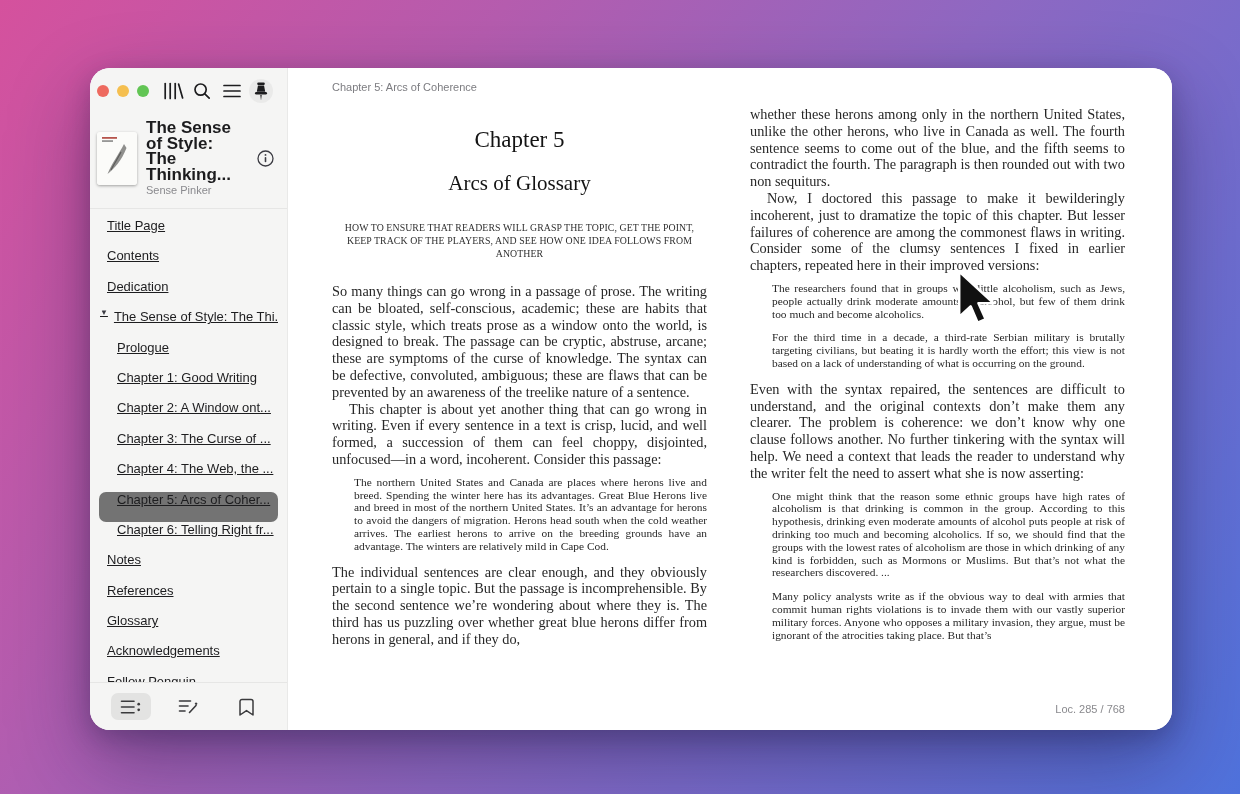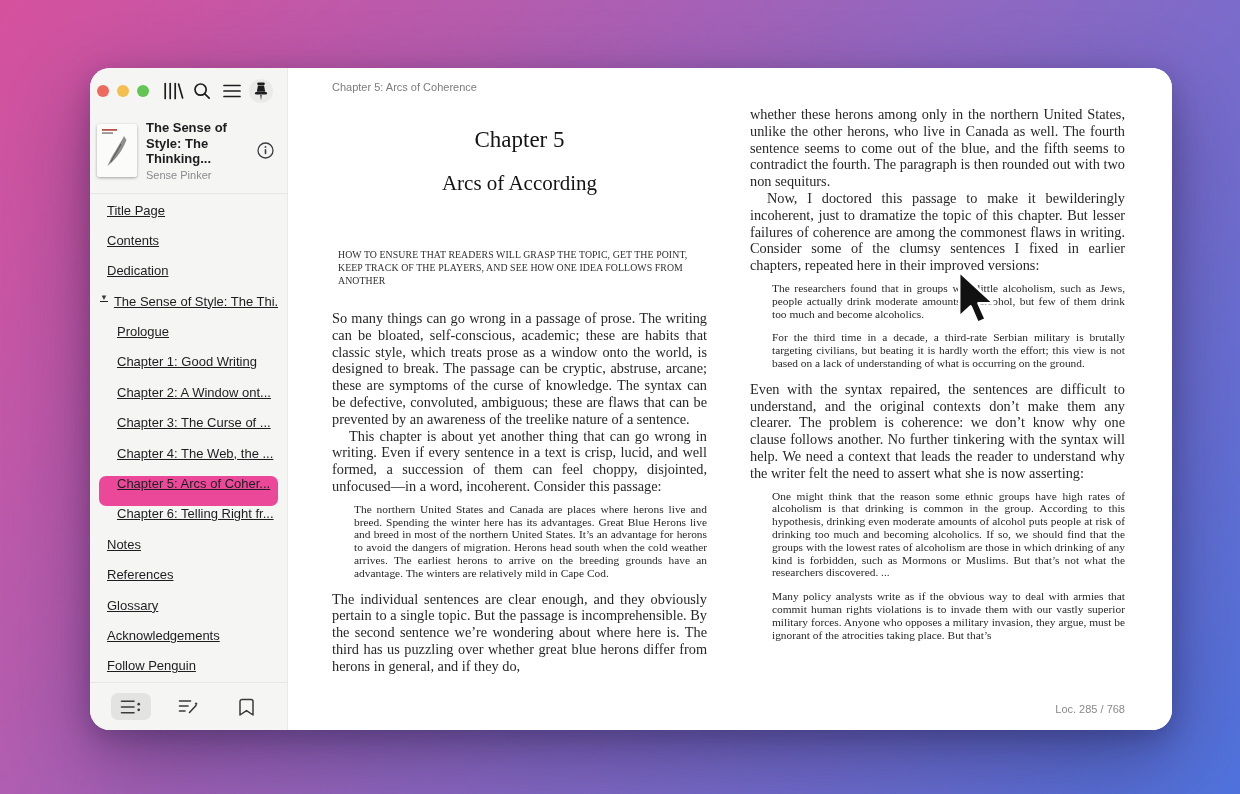--- a/index.html
+++ b/index.html
@@ -20,40 +20,40 @@
   .sb-toolbar { display:flex; align-items:center; height:42px; padding:4px 12px 0 7px; }
   .lights { display:flex; gap:8px; margin-right:10px; }
   .light { width:12px; height:12px; border-radius:50%; }
   .light.red { background:#ee6a5f; } .light.yellow { background:#f5bf4f; } .light.green { background:#62c554; }
   .sb-icons { display:flex; flex:1; justify-content:space-between; align-items:center; padding:0 2px; }
   .icon-btn { display:flex; align-items:center; justify-content:center; width:24px; height:24px; border-radius:6px; }
   .icon-btn.pinned { background:#eaeae9; border-radius:50%; }
   .book-head { display:flex; gap:9px; padding:10px 10px 12px 7px; align-items:center; }
   .cover { width:40px; height:53px; border-radius:3px; box-shadow:0 1px 3px rgba(0,0,0,.35); overflow:hidden; flex:none; }
   .book-meta { flex:1; min-width:0; }
-  .book-title { font-size:13px; font-weight:bold; color:#1c1c1e; line-height:15.5px; }
+  .book-title { font-size:17px; font-weight:bold; color:#1c1c1e; line-height:15.5px; }
   .book-author { font-size:11px; color:#8a8a8e; margin-top:2px; }
   .sb-divider { height:1px; background:#e6e6e5; }
   .toc { flex:1; padding:9px 9px 0; overflow:hidden; }
   .toc-item { display:flex; align-items:flex-start; height:30.4px; border-radius:7px; font-size:13px; color:#1d1d1f; padding-left:8px; white-space:nowrap; overflow:hidden;text-decoration:underline; }
   .toc-item.lvl1 { padding-left:18px; }
   .toc-item.expandable { padding-left:1px; }
-  .toc-item.selected { background:#ec4899; }
+  .toc-item.selected { background:#737373; }
   .disclosure { font-size:8px; color:#3c3c43; margin-right:6px; line-height:1; }
   .sb-footer { height:48px; border-top:1px solid #e6e6e5; display:flex; align-items:center; justify-content:space-around; padding:0 12px; }
   .tool { width:40px; height:27px; display:flex; align-items:center; justify-content:center; border-radius:7px; }
   .tool.selected { background:#e3e3e2; }
   
   .content { flex:1; position:relative; background:#fff; }
   .breadcrumb { position:absolute; top:13px; left:44px; font-size:11px; color:#7c7c80; }
   .page { position:absolute; top:38px; left:44px; right:47px; bottom:40px; display:flex; gap:43px; overflow:hidden; font-family:"Liberation Serif", serif; }
   .col { width:375px; min-width:375px; overflow:hidden; }
   .chap-num { font-size:23px; font-weight:500; text-align:center; color:#141414; margin:21px 0 0; }
   .chap-title { font-size:21px; font-weight:500; text-align:center; color:#141414; margin:18px 0 0; }
-  .epigraph { font-size:9.8px; line-height:13px; font-weight:500; letter-spacing:.1px; margin:52px 6px 23px; color:#2f2f2f; }
+  .epigraph { font-size:9.8px; line-height:13px; font-weight:500; letter-spacing:.1px; text-align:center; margin:25px 6px 23px; color:#2f2f2f; }
   .body-para { font-size:14.3px; line-height:16.8px; text-align:justify; color:#272727; margin:0; }
   .body-para.indent { text-indent:17px; }
   .quote { font-size:11.4px; line-height:12.8px; text-align:justify; color:#272727; margin:8px 0 11px 22px; }
   .it { }
   .loc { position:absolute; right:47px; bottom:15px; font-size:11px; color:#8a8a8e; }
   .cursor { position:absolute; left:956px; top:270px; z-index:50; pointer-events:none; }
 </style>
 </head>
 <body>
 
@@ -209,27 +209,27 @@
       </span>
     </div>
   </aside>
 
   <main class="content">
     <div class="breadcrumb">Chapter 5: Arcs of Coherence</div>
 
     <div class="page">
       <div class="col">
         <h1 class="chap-num">Chapter 5</h1>
-        <h2 class="chap-title">Arcs of According</h2>
+        <h2 class="chap-title">Arcs of Glossary</h2>
         <div class="epigraph">HOW TO ENSURE THAT READERS WILL GRASP THE TOPIC, GET THE POINT, KEEP TRACK OF THE PLAYERS, AND SEE HOW ONE IDEA FOLLOWS FROM ANOTHER</div>
         <div id="col-left">
             <p class="body-para"><span>So many things can go wrong in a passage of prose. The writing can be bloated, self-conscious, academic; these are habits that classic style, which treats prose as a window onto the world, is designed to break. The passage can be cryptic, abstruse, arcane; these are symptoms of the curse of knowledge. The syntax can be defective, convoluted, ambiguous; these are flaws that can be prevented by an awareness of the treelike nature of a sentence.</span></p>
             <p class="body-para indent"><span>This chapter is about yet another thing that can go wrong in writing. Even if every sentence in a text is crisp, lucid, and well formed, a </span><span class="it">succession</span><span> of them can feel choppy, disjointed, unfocused—in a word, incoherent. Consider this passage:</span></p>
             <p class="quote"><span>The northern United States and Canada are places where herons live and breed. Spending the winter here has its advantages. Great Blue Herons live and breed in most of the northern United States. It’s an advantage for herons to avoid the dangers of migration. Herons head south when the cold weather arrives. The earliest herons to arrive on the breeding grounds have an advantage. The winters are relatively mild in Cape Cod.</span></p>
-            <p class="body-para"><span>The individual sentences are clear enough, and they obviously pertain to a single topic. But the passage is incomprehensible. By the second sentence we’re wondering about where </span><span class="it">here</span><span> is. The third has us puzzling over whether great blue herons differ from herons in general, and if they do,</span></p>
+            <p class="body-para"><span>The individual sentences are clear enough, and they obviously pertain to a single topic. But the passage is incomprehensible. By the second sentence we’re wondering about where </span><span class="it">they</span><span> is. The third has us puzzling over whether great blue herons differ from herons in general, and if they do,</span></p>
           </div>
       </div>
       <div class="col" id="col-right">
           <p class="body-para"><span>whether these herons among only in the northern United States, unlike the other herons, who live in Canada as well. The fourth sentence seems to come out of the blue, and the fifth seems to contradict the fourth. The paragraph is then rounded out with two non sequiturs.</span></p>
           <p class="body-para indent"><span>Now, I doctored this passage to make it bewilderingly incoherent, just to dramatize the topic of this chapter. But lesser failures of coherence are among the commonest flaws in writing. Consider some of the clumsy sentences I fixed in earlier chapters, repeated here in their improved versions:</span></p>
           <p class="quote"><span>The researchers found that in groups with little alcoholism, such as Jews, people actually drink moderate amounts of alcohol, but few of them drink too much and become alcoholics.</span></p>
           <p class="quote"><span>For the third time in a decade, a third-rate Serbian military is brutally targeting civilians, but beating it is hardly worth the effort; this view is not based on a lack of understanding of what is occurring on the ground.</span></p>
           <p class="body-para"><span>Even with the syntax repaired, the sentences are difficult to understand, and the original contexts don’t make them any clearer. The problem is coherence: we don’t know why one clause follows another. No further tinkering with the syntax will help. We need a context that leads the reader to understand why the writer felt the need to assert what she is now asserting:</span></p>
           <p class="quote"><span>One might think that the reason some ethnic groups have high rates of alcoholism is that drinking is common in the group. According to this hypothesis, drinking even moderate amounts of alcohol puts people at risk of drinking too much and becoming alcoholics. If so, we should find that the groups with the lowest rates of alcoholism are those in which drinking of any kind is forbidden, such as Mormons or Muslims. But that’s not what the researchers discovered. ...</span></p>
           <p class="quote"><span>Many policy analysts write as if the obvious way to deal with armies that commit human rights violations is to invade them with our vastly superior military forces. Anyone who opposes a military invasion, they argue, must be ignorant of the atrocities taking place. But that’s</span></p>

